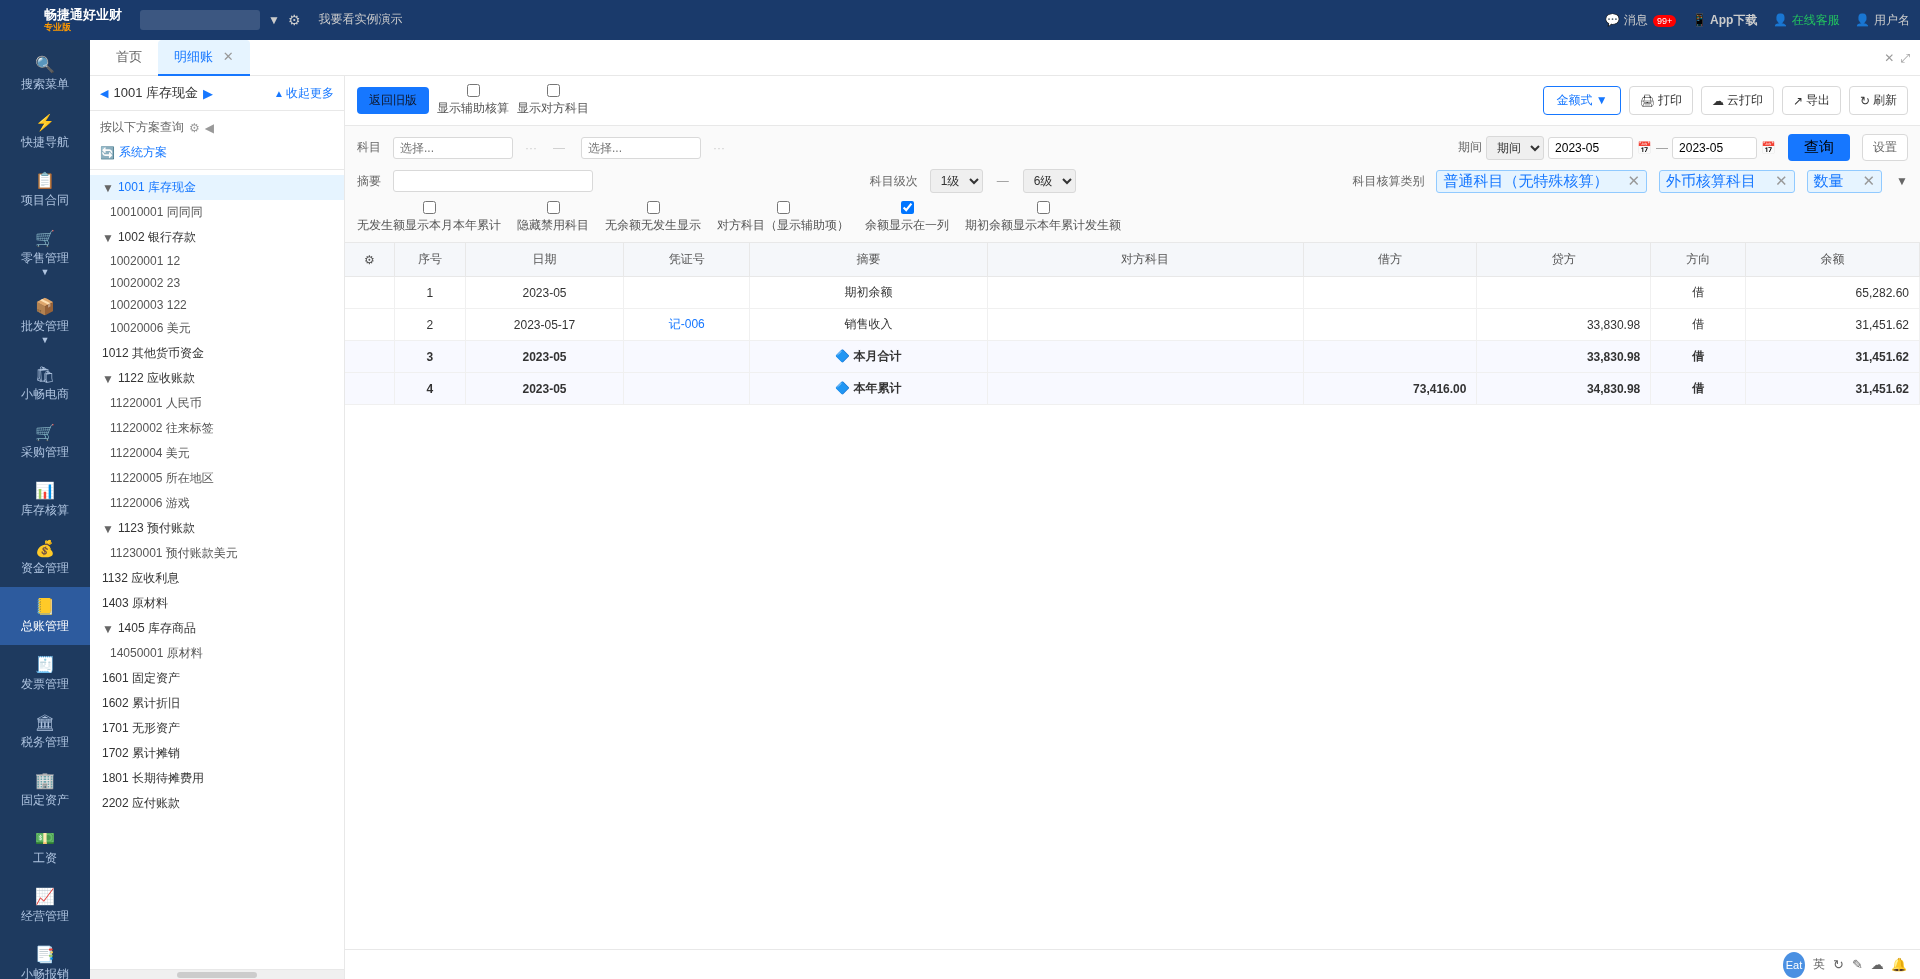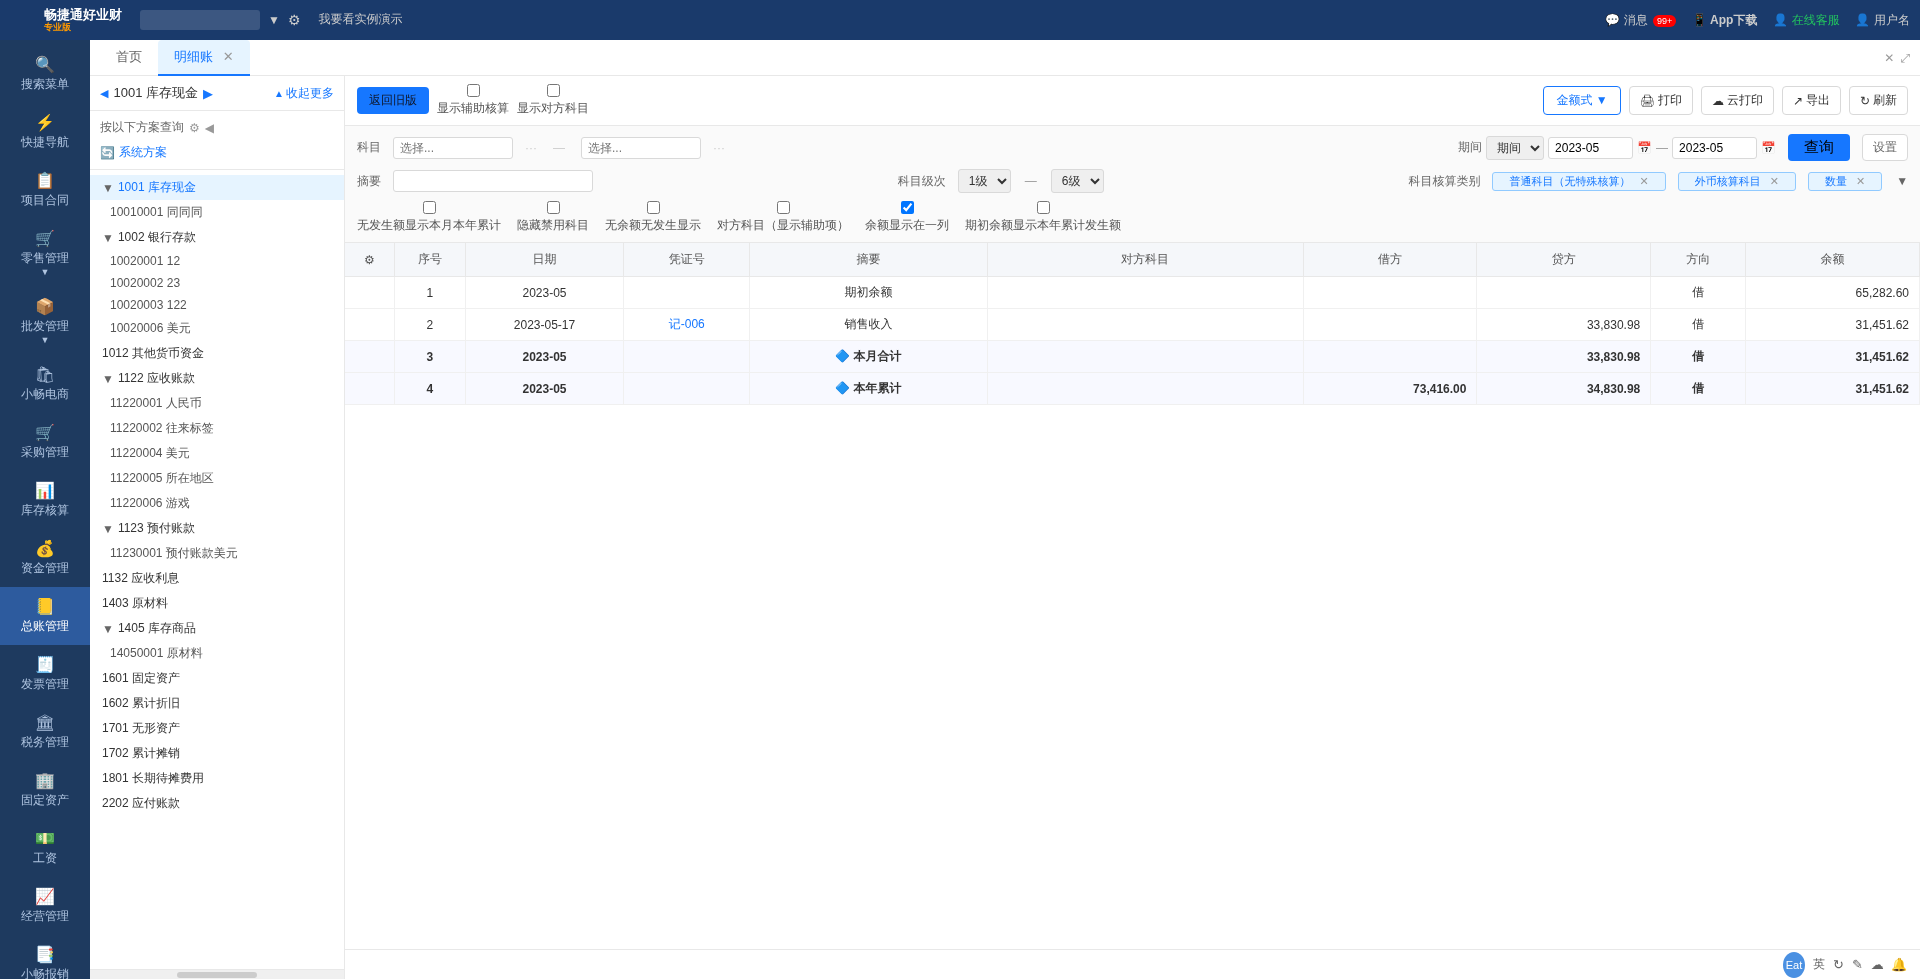--- a/index.html
+++ b/index.html
@@ -95,21 +95,21 @@
     .col-account { width: 200px; }
     .col-debit { width: 110px; }
     .col-credit { width: 110px; }
     .col-direction { width: 60px; }
     .col-balance { width: 110px; }
 
     
     .bottom-bar { height: 30px; background: #fff; border-top: 1px solid #e8e8e8; display: flex; align-items: center; justify-content: space-between; padding: 0 12px; }
     .bottom-right { display: flex; align-items: center; gap: 8px; }
 
-    .account-tag { display: inline-flex; align-items: center; background: #e6f4ff; border: 1px solid #91caff; border-radius: 3px; padding: 1px 16px; font-size: 11px; color: #1677ff; gap: 9px; }
+    .account-tag { display: inline-flex; align-items: center; background: #e6f4ff; border: 1px solid #91caff; border-radius: 3px; padding: 1px 6px; font-size: 15px; color: #1677ff; gap: 19px; }
   </style>
 </head>
 <body>
 
 <div class="topbar">
   <div class="topbar-left">
     <div style="color:#fff; font-size:13px; font-weight:bold; line-height:1.2;">
       <div>畅捷通好业财</div>
       <div style="color:#f90; font-size:9px;">专业版</div>
     </div>

